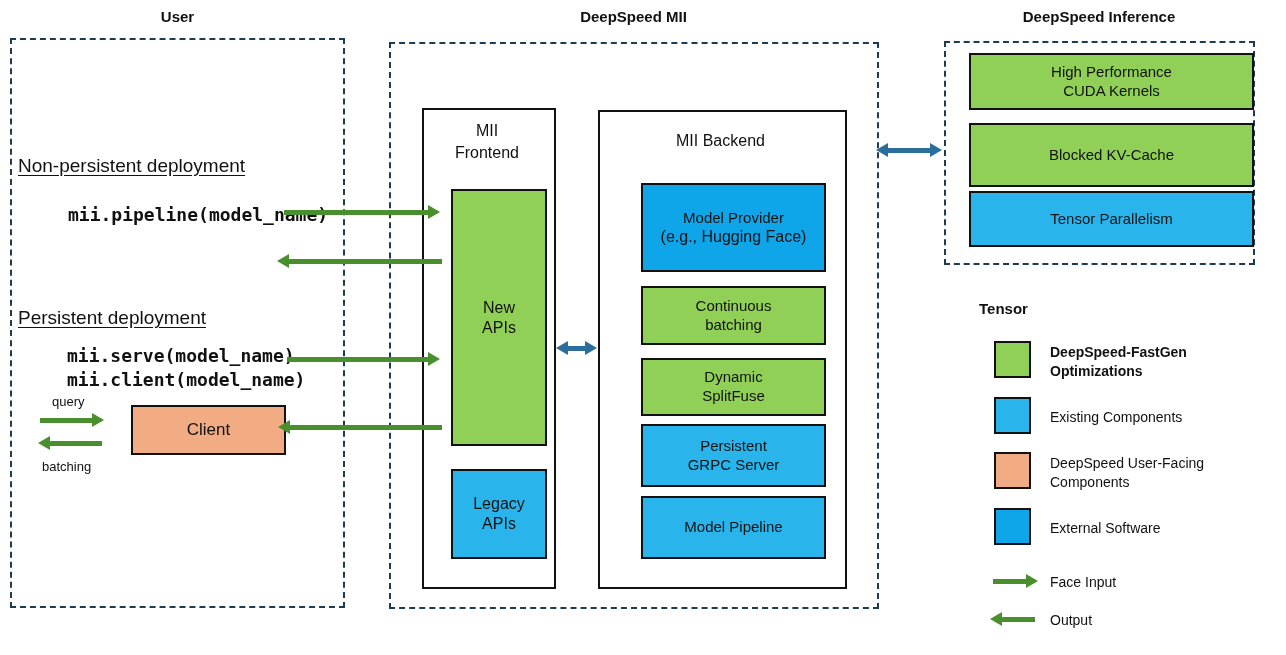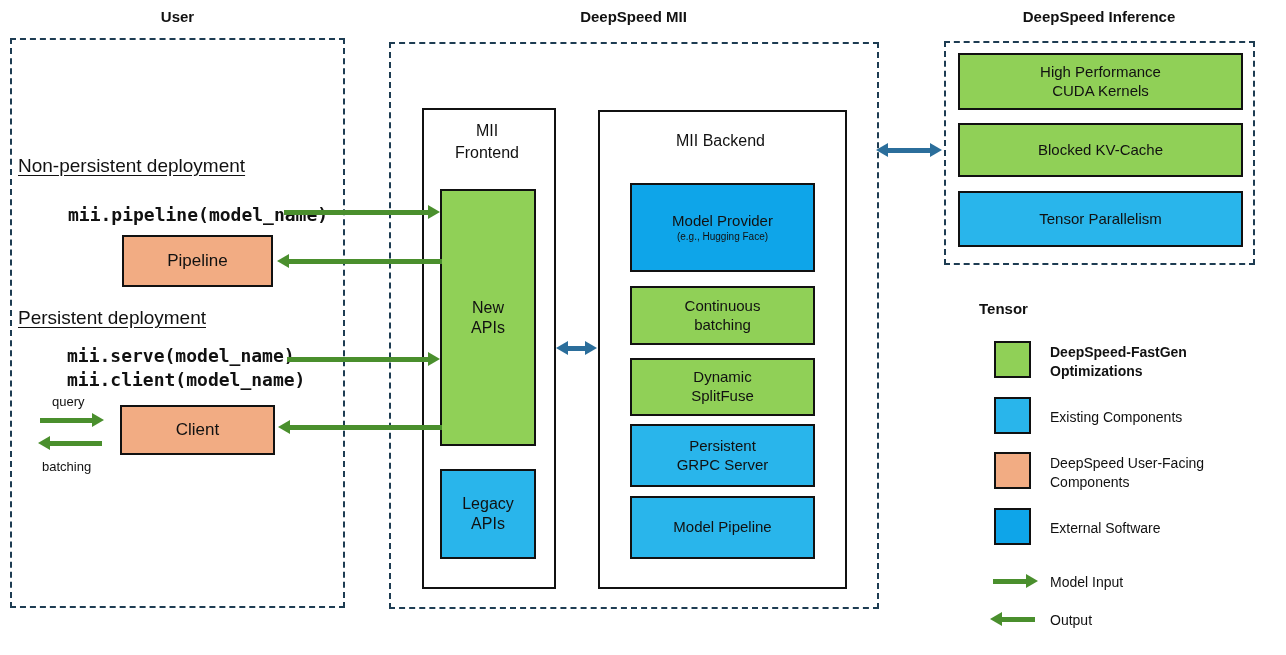--- a/index.html
+++ b/index.html
@@ -6,21 +6,21 @@
   #canvas{
     position:relative;width:1286px;height:655px;background:#ffffff;overflow:hidden;
     font-family:"Liberation Sans",sans-serif;color:#111;
   }
   .abs{position:absolute;}
   .sec-title{font-weight:bold;font-size:15px;text-align:center;color:#111;}
   .dashed-box{border:2px dashed #1d3c52;background:transparent;}
   .solid-box{border:2px solid #111;background:#fff;}
   .fill-box{
     border:2px solid #111;display:flex;align-items:center;justify-content:center;
-    text-align:center;white-space:pre-line;line-height:1.25;box-sizing:border-box;
+    text-align:center;white-space:pre-line;line-height:1.25;box-sizing:border-box;margin-left:11px;
   }
   .fill-green{background:#90d057;}
   .fill-blue{background:#29b5eb;}
   .fill-salmon{background:#f2ac83;}
   .fill-yellow{background:#0ea5e9;}
   .inner-title{font-size:16px;text-align:center;white-space:pre-line;line-height:1.35;}
   .u-heading{font-size:19px;text-decoration:underline;text-underline-offset:3px;white-space:nowrap;}
   .mono{
     font-family:"DejaVu Sans Mono",monospace;font-size:18px;font-weight:600;
     white-space:pre-line;line-height:1.35;
@@ -31,40 +31,39 @@
   .arrow .shaft{flex:1;height:5px;background:var(--c);}
   .arrow .head-r{width:0;height:0;border-left:12px solid var(--c);border-top:7px solid transparent;border-bottom:7px solid transparent;}
   .arrow .head-l{width:0;height:0;border-right:12px solid var(--c);border-top:7px solid transparent;border-bottom:7px solid transparent;}
   .green-arrow{--c:#4a8f2d;}
   .blue-arrow{--c:#2b6e9b;}
   
   .legend-swatch{width:37px;height:37px;border:2px solid #111;box-sizing:border-box;}
   .legend-label{font-size:14px;line-height:1.35;white-space:pre-line;}
   .legend-label.bold{font-weight:bold;}
   .mp-main{font-size:15px;}
-  .mp-sub{font-size:10px;line-height:1.2;}
+  .mp-sub{font-size:16px;line-height:1.2;}
 </style>
 </head>
 <body>
 
 <div id="canvas">
 
   <div class="abs sec-title" style="left:10px;top:8px;width:335px;">User</div>
   <div class="abs sec-title" style="left:389px;top:8px;width:489px;">DeepSpeed MII</div>
   <div class="abs sec-title" style="left:944px;top:8px;width:310px;">DeepSpeed Inference</div>
 
   <div class="abs dashed-box" style="left:10px;top:38px;width:331px;height:566px;"></div>
   <div class="abs dashed-box" style="left:389px;top:42px;width:486px;height:563px;"></div>
   <div class="abs dashed-box" style="left:944px;top:41px;width:307px;height:220px;"></div>
 
   <div class="abs u-heading" style="left:18px;top:155px;">Non-persistent deployment</div>
 
   <div class="abs mono" style="left:68px;top:203px;">mii.pipeline(model_name)</div>
 
-  <div class="abs fill-box fill-salmon" style="left:122px;top:235px;width:151px;height:52px;font-size:17px;">Pipeline</div>
 
   <div class="abs u-heading" style="left:18px;top:307px;">Persistent deployment</div>
 
   <div class="abs mono" style="left:67px;top:344px;">mii.serve(model_name)
 mii.client(model_name)</div>
 
   <div class="abs small-label" style="left:52px;top:394px;">query</div>
 
   <div class="abs fill-box fill-salmon" style="left:120px;top:405px;width:155px;height:50px;font-size:17px;">Client</div>
 
@@ -94,21 +93,21 @@
   <div class="abs fill-box fill-green" style="left:630px;top:358px;width:185px;height:58px;font-size:15px;">Dynamic
 SplitFuse</div>
 
   <div class="abs fill-box fill-blue" style="left:630px;top:424px;width:185px;height:63px;font-size:15px;">Persistent
 GRPC Server</div>
 
   <div class="abs fill-box fill-blue" style="left:630px;top:496px;width:185px;height:63px;font-size:15px;">Model Pipeline</div>
 
   <div class="abs fill-box fill-green" style="left:958px;top:53px;width:285px;height:57px;font-size:15px;">High Performance
 CUDA Kernels</div>
-  <div class="abs fill-box fill-green" style="left:958px;top:123px;width:285px;height:54px;font-size:15px;">Blocked KV-Cache</div>
+  <div class="abs fill-box fill-green" style="left:958px;top:123px;width:285px;height:64px;font-size:15px;">Blocked KV-Cache</div>
   <div class="abs fill-box fill-blue" style="left:958px;top:191px;width:285px;height:56px;font-size:15px;">Tensor Parallelism</div>
 
   <div class="abs arrow green-arrow" style="left:284px;top:205px;width:156px;">
     <div class="shaft"></div>
     <div class="head-r"></div>
   </div>
 
   <div class="abs arrow green-arrow" style="left:277px;top:254px;width:165px;">
     <div class="head-l"></div>
     <div class="shaft"></div>
@@ -159,21 +158,21 @@
   <div class="abs legend-label" style="left:1050px;top:454px;">DeepSpeed User-Facing
 Components</div>
 
   <div class="abs legend-swatch fill-yellow" style="left:994px;top:508px;"></div>
   <div class="abs legend-label" style="left:1050px;top:519px;">External Software</div>
 
   <div class="abs arrow green-arrow" style="left:993px;top:574px;width:45px;">
     <div class="shaft"></div>
     <div class="head-r"></div>
   </div>
-  <div class="abs legend-label" style="left:1050px;top:573px;">Model Input</div>
+  <div class="abs legend-label" style="left:1050px;top:573px;">Face Input</div>
 
   <div class="abs arrow green-arrow" style="left:990px;top:612px;width:45px;">
     <div class="head-l"></div>
     <div class="shaft"></div>
   </div>
   <div class="abs legend-label" style="left:1050px;top:611px;">Output</div>
 
 </div>
 
 </body></html>

